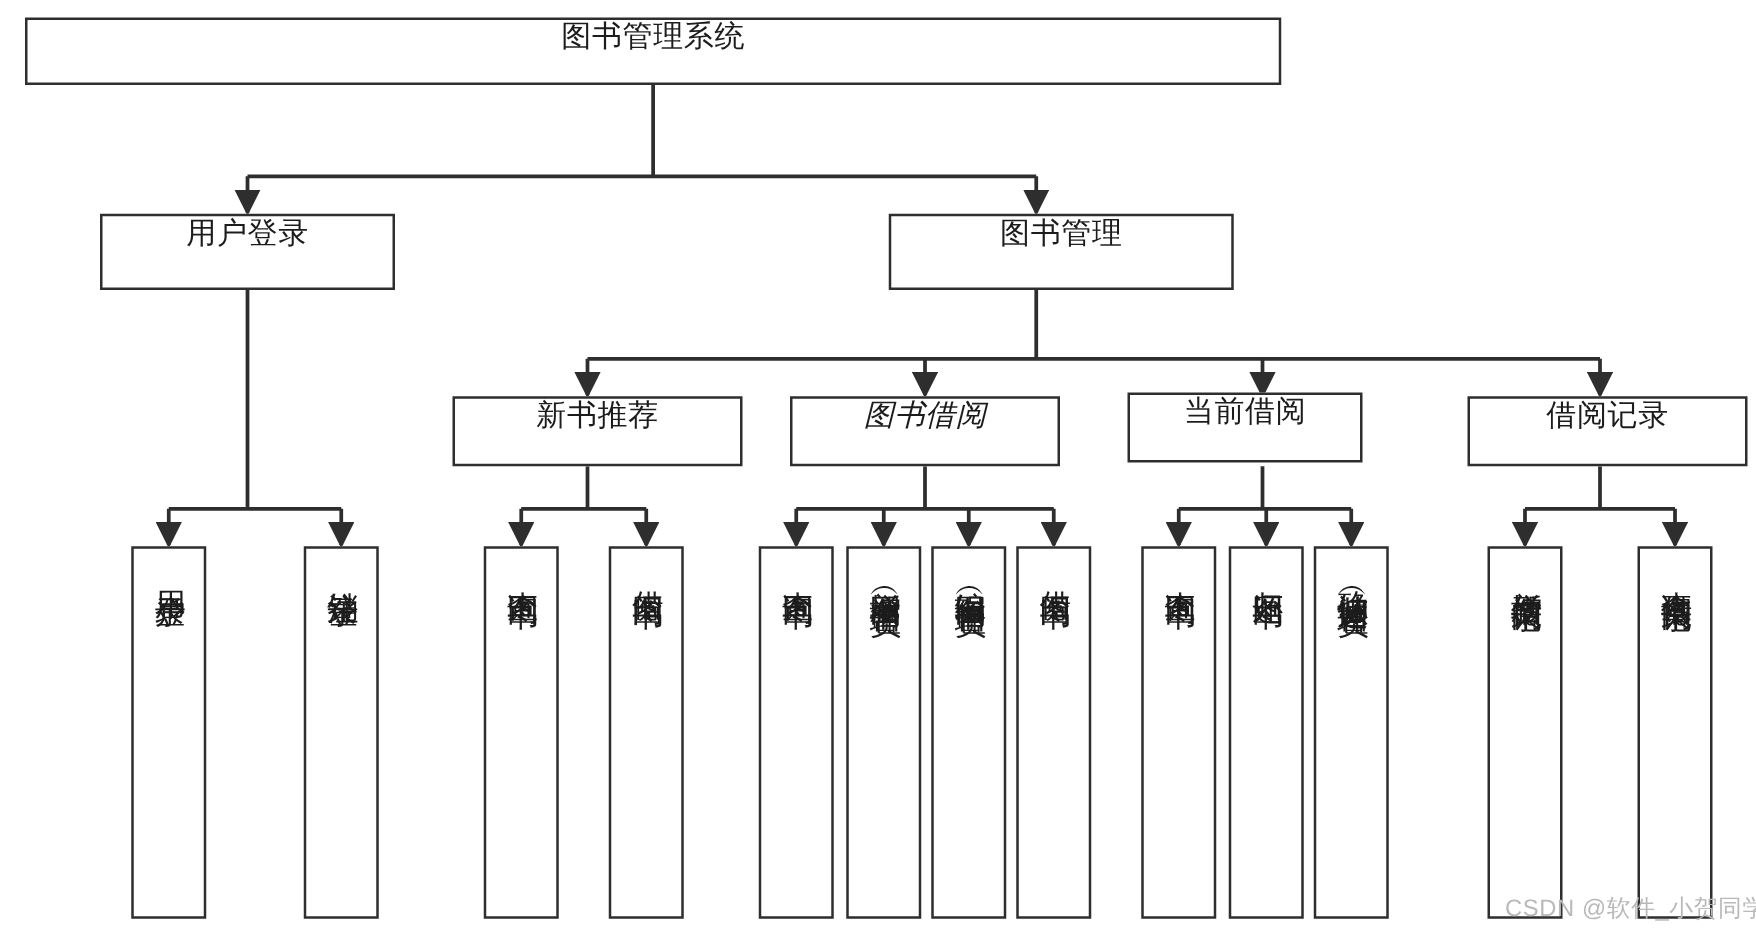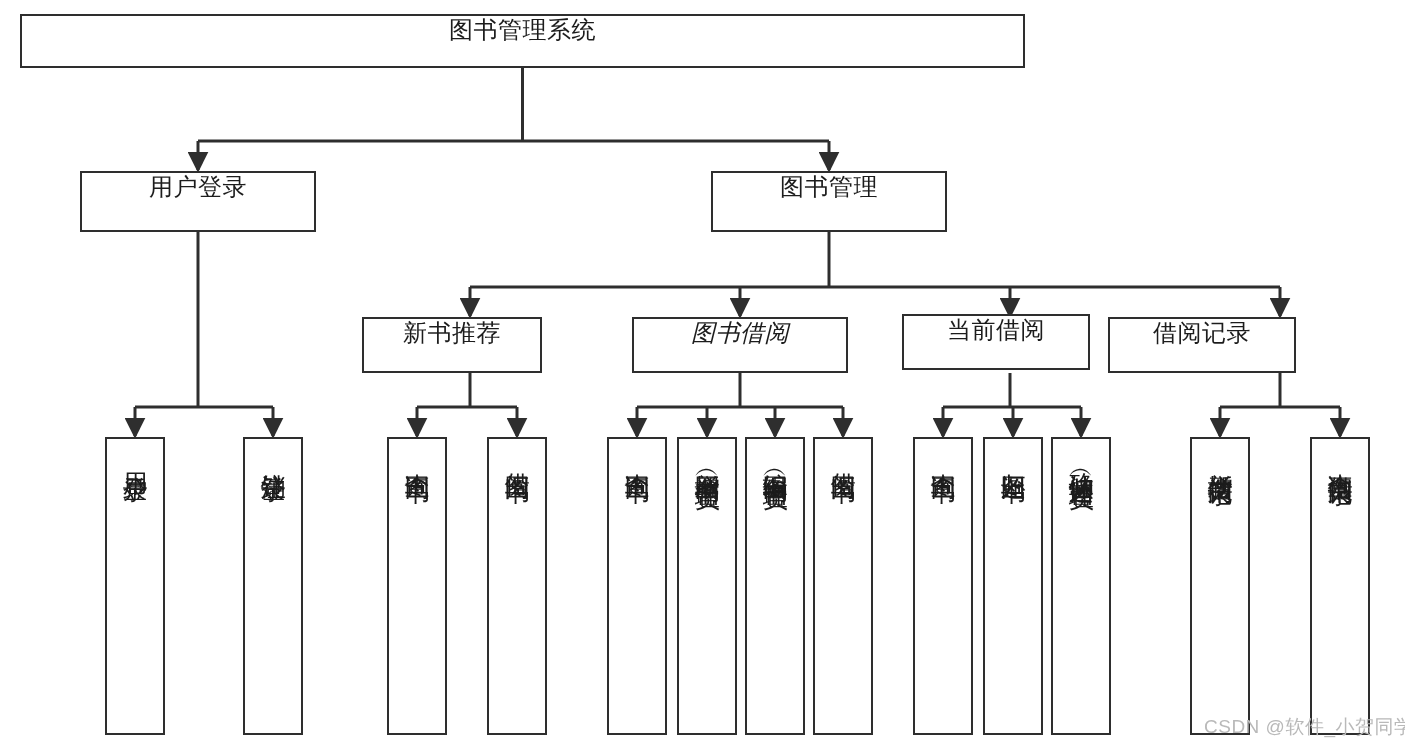--- a/index.html
+++ b/index.html
@@ -117,33 +117,33 @@
       </g>
   </svg>
 
   <div id="nodes">
       <div class="node h" style="left: 20px; top: 14px; width: 1005px; height: 54px;">
         <span class="label">图书管理系统</span>
       </div>
       <div class="node h" style="left: 80px; top: 171px; width: 236px; height: 61px;">
         <span class="label">用户登录</span>
       </div>
-      <div class="node h" style="left: 711px; top: 171px; width: 236px; height: 61px;">
+      <div class="node h" style="left: 711px; top: 171px; width: 276px; height: 61px;">
         <span class="label">图书管理</span>
       </div>
-      <div class="node h" style="left: 362px; top: 317px; width: 180px; height: 56px;">
+      <div class="node h" style="left: 362px; top: 317px; width: 232px; height: 56px;">
         <span class="label">新书推荐</span>
       </div>
       <div class="node h" style="left: 632px; top: 317px; width: 216px; height: 56px; font-style: italic;">
         <span class="label">图书借阅</span>
       </div>
       <div class="node h" style="left: 902px; top: 314px; width: 188px; height: 56px;">
         <span class="label">当前借阅</span>
       </div>
-      <div class="node h" style="left: 1108px; top: 317px; width: 188px; height: 56px;">
+      <div class="node h" style="left: 1174px; top: 317px; width: 224px; height: 56px;">
         <span class="label">借阅记录</span>
       </div>
       <div class="node v" style="left: 105px; top: 437px; width: 60px; height: 298px;">
         <span class="label">用户登录</span>
       </div>
       <div class="node v" style="left: 243px; top: 437px; width: 60px; height: 298px;">
         <span class="label">注销登录</span>
       </div>
       <div class="node v" style="left: 387px; top: 437px; width: 60px; height: 298px;">
         <span class="label">查询图书</span>

